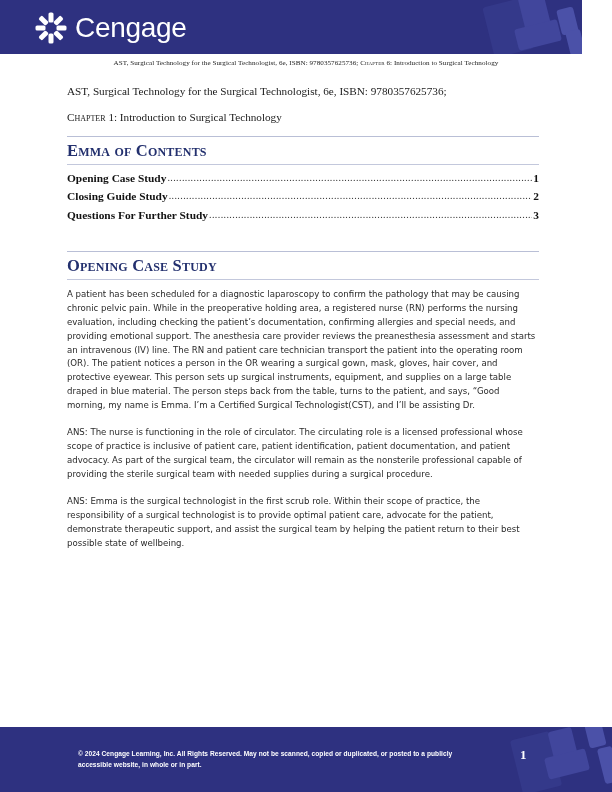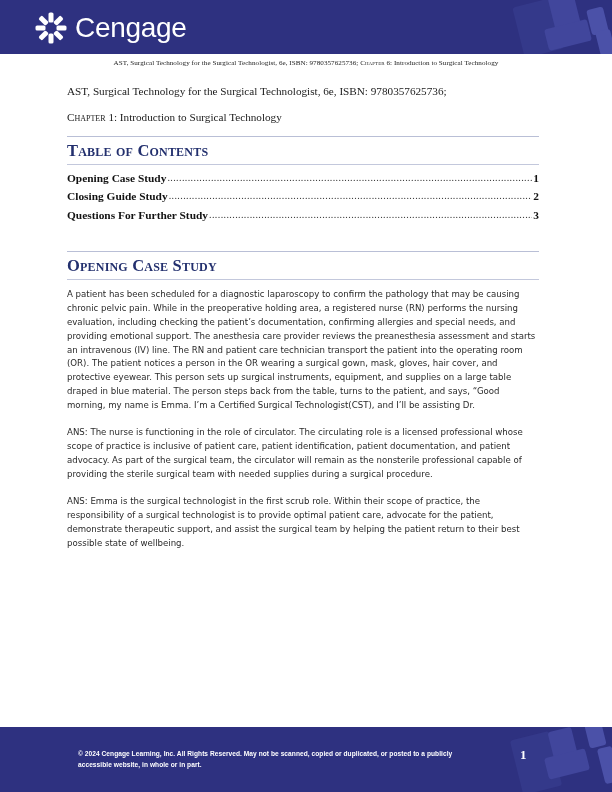--- a/index.html
+++ b/index.html
@@ -21,24 +21,25 @@
     height: 792px;
     background: #ffffff;
     overflow: hidden;
   }
 
   
   .top-banner {
     position: absolute;
     top: 0;
     left: 0;
-    width: 612px;
+    width: 565px;
     height: 54px;
     background: #2e3180;
     overflow: hidden;
+    padding-left: 17px;
   }
 
   .deco-layer {
     position: absolute;
     top: 0;
     right: 0;
     width: 110px;
     height: 100%;
     overflow: hidden;
     pointer-events: none;
@@ -278,21 +279,21 @@
 
   <div class="running-head"><span>AST, Surgical Technology for the Surgical Technologist, 6e, ISBN: 9780357625736; </span><span class="sc">Chapter 6</span><span>: Introduction to Surgical Technology</span></div>
 
   <div class="content">
 
 
     <p class="doc-sub">AST, Surgical Technology for the Surgical Technologist, 6e, ISBN: 9780357625736;</p>
     <p class="doc-sub"><span class="sc">Chapter</span><span> 1: Introduction to Surgical Technology</span></p>
 
     <hr class="h1-rule">
-    <h2 class="h1">Table of Contents</h2>
+    <h2 class="h1">Emma of Contents</h2>
     <hr class="h1-underline">
 
     <div class="toc">
       <div class="toc-row">
         <span class="toc-label">Opening Case Study</span>
         <span class="toc-dots">....................................................................................................................................................................................................</span>
         <span class="toc-page">1</span>
       </div>
       <div class="toc-row">
         <span class="toc-label">Closing Guide Study </span>

